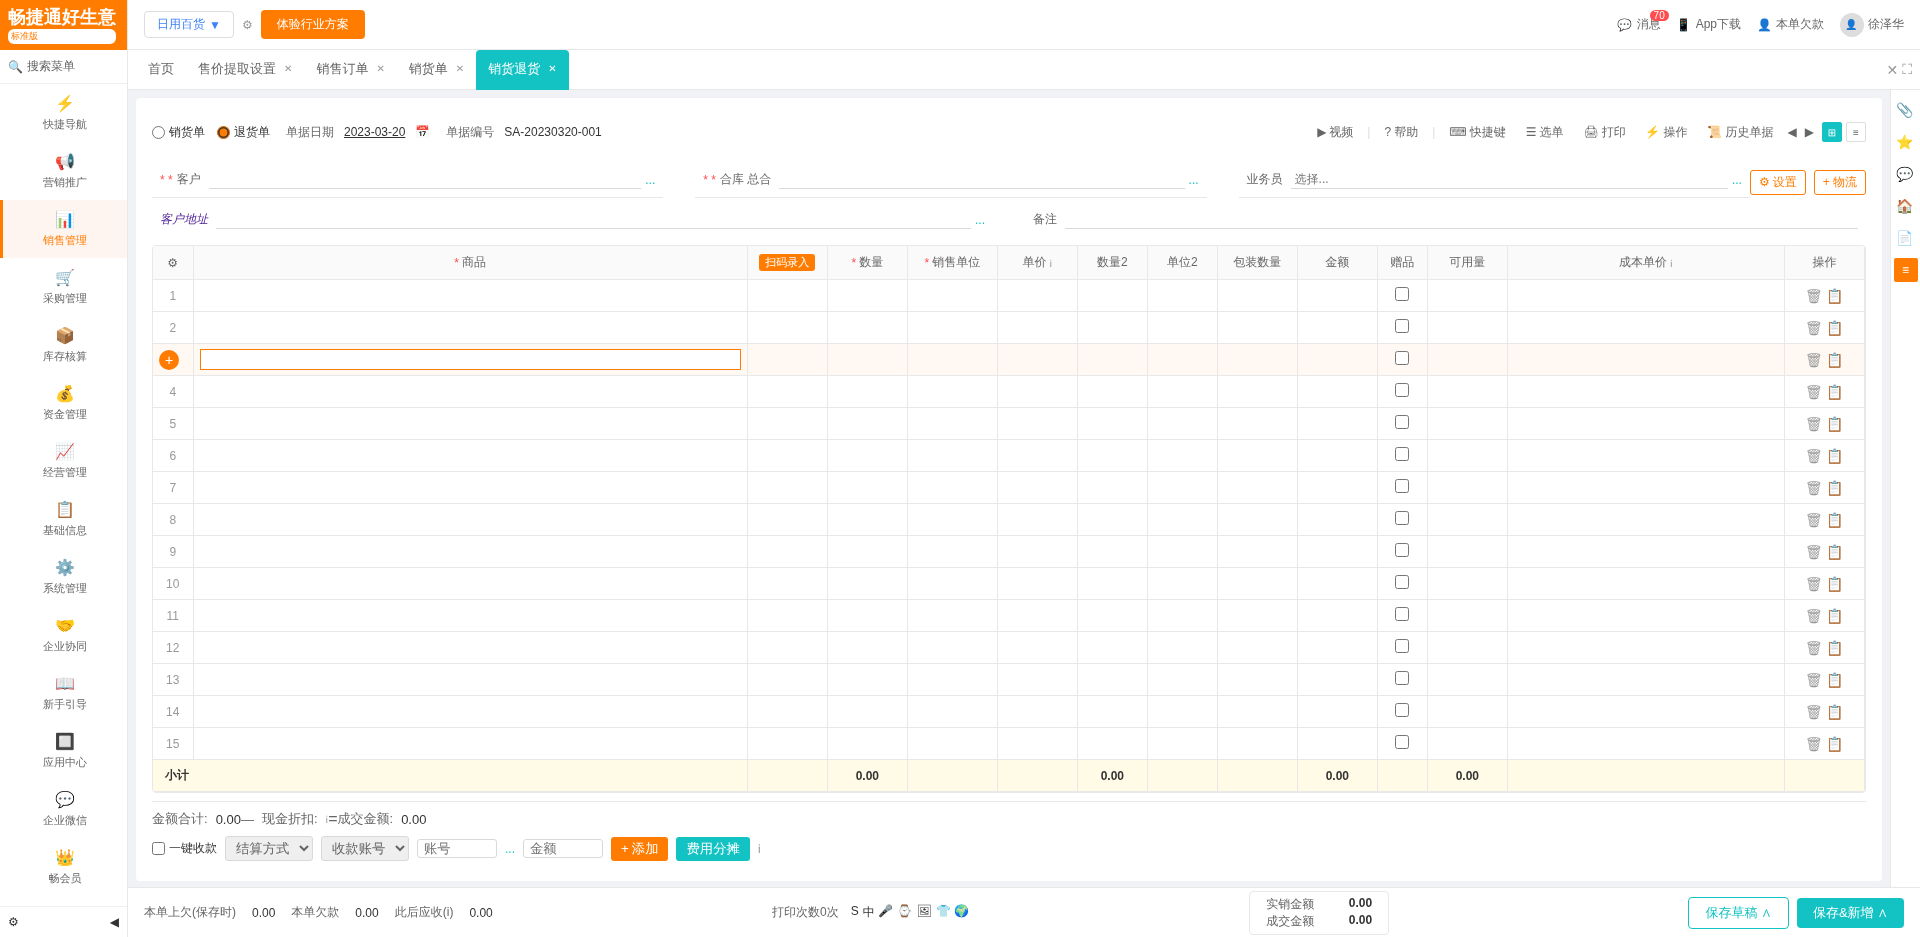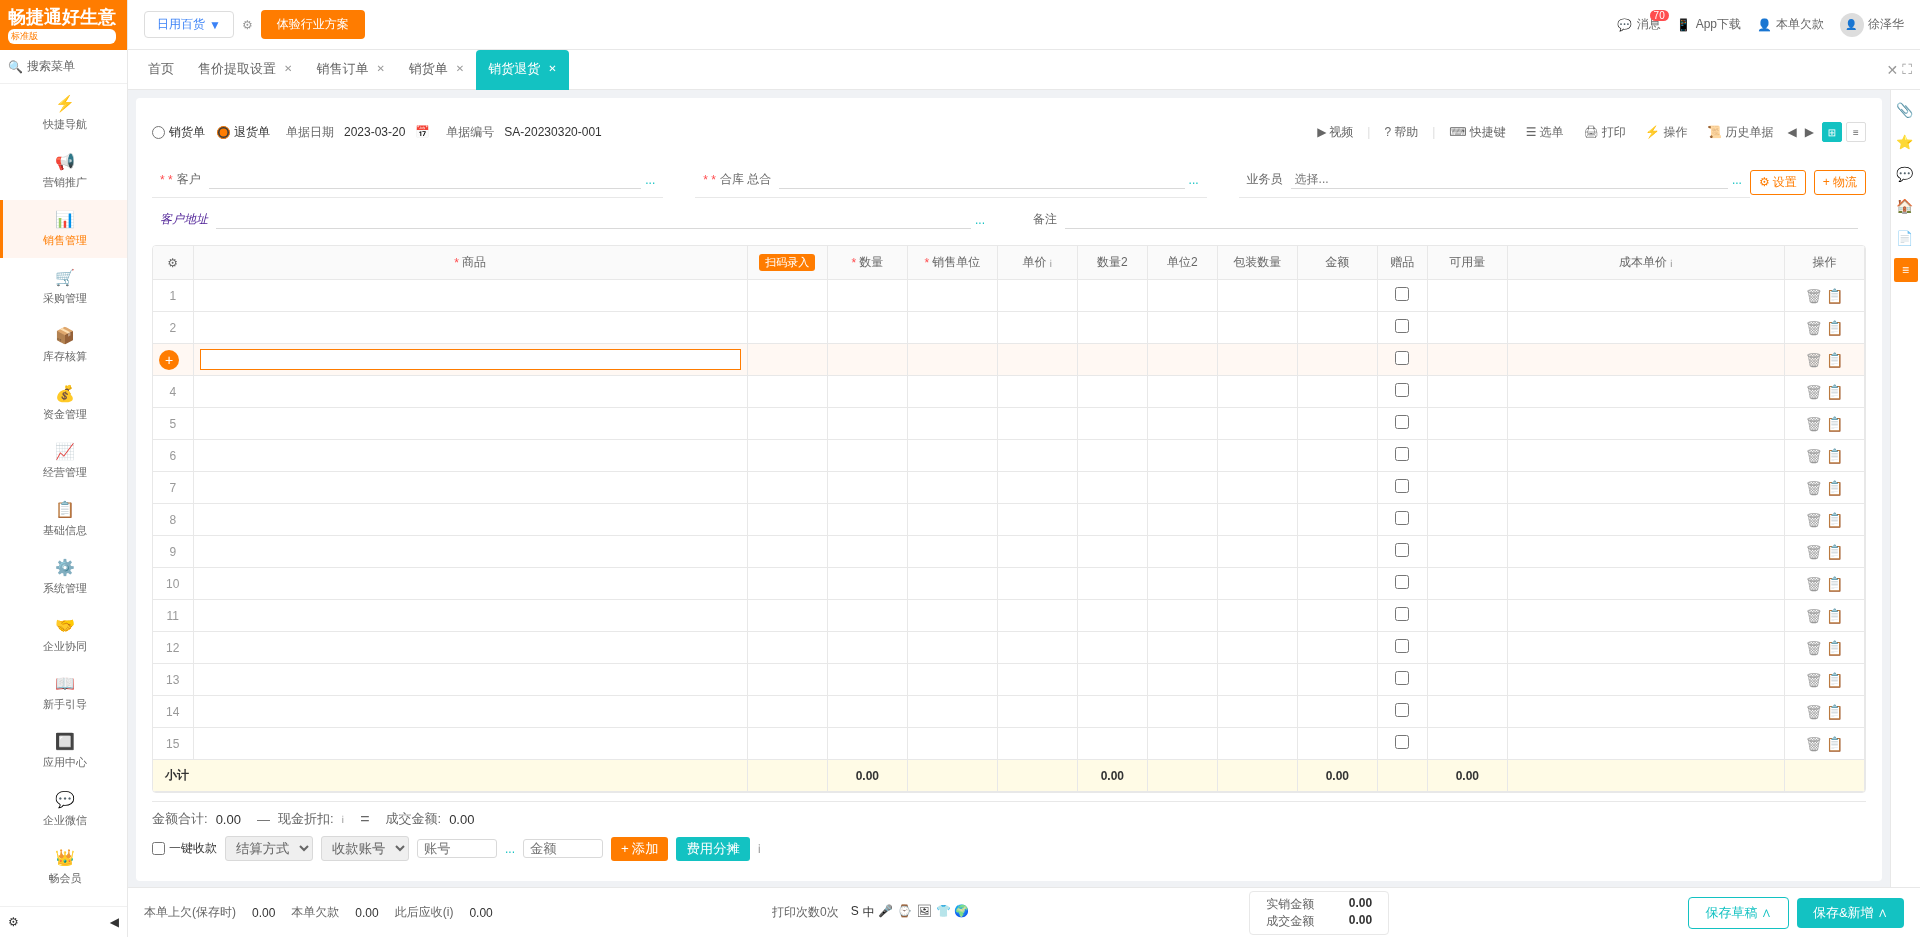--- a/index.html
+++ b/index.html
@@ -72,21 +72,21 @@
     .data-table td { padding: 4px 6px; border-right: 1px solid #e8e8e8; border-bottom: 1px solid #e8e8e8; text-align: center; height: 32px; }
     .data-table .row-num { color: #999; width: 30px; }
     .data-table .row-active { background: #fff8f3; }
     .data-table .row-actions { display: flex; align-items: center; justify-content: center; gap: 4px; }
     .table-action-icon { color: #999; cursor: pointer; font-size: 14px; }
     .add-row-btn { width: 20px; height: 20px; background: #ff7c00; color: #fff; border-radius: 50%; display: flex; align-items: center; justify-content: center; cursor: pointer; font-size: 14px; }
     .table-footer-row td { background: #fffbe6; font-weight: bold; color: #333; }
     
     
     .form-footer { background: #fff; padding: 8px 16px; border-top: 1px solid #e8e8e8; }
-    .footer-row1 { display: flex; align-items: center; gap: 16px; margin-bottom: 8px; }
+    .footer-row1 { display: flex; align-items: center; margin-bottom: 8px; }
     .footer-amount { display: flex; align-items: center; gap: 8px; font-size: 13px; }
     .footer-amount .label { color: #666; }
     .footer-amount .value { color: #333; }
     .footer-amount .dash { color: #666; }
     .footer-amount .equals { color: #666; font-size: 16px; }
     .footer-row2 { display: flex; align-items: center; gap: 8px; }
     .footer-checkbox { display: flex; align-items: center; gap: 4px; }
     .footer-select { border: 1px solid #d9d9d9; padding: 3px 6px; border-radius: 3px; color: #666; cursor: pointer; }
     .footer-input { border: 1px solid #d9d9d9; padding: 1px 6px; border-radius: 3px; width: 80px; }
     .footer-add-btn { background: #ff7c00; color: #fff; border: none; padding: 3px 10px; border-radius: 3px; cursor: pointer; display: flex; align-items: center; gap: 3px; }
@@ -270,21 +270,21 @@
                   <input type="radio" name="doctype" style="">
                   <span>销货单</span>
                 </label>
                 <label class="radio-item">
                   <input type="radio" name="doctype" checked="" style="">
                   <span>退货单</span>
                 </label>
               </div>
               <div class="form-date-field">
                 <label>单据日期</label>
-                <span style="margin:15px 6px;color:#333;cursor:pointer;">2023-03-20</span>
+                <span style="margin:15px 6px;color:#333;cursor:pointer;text-decoration:underline;">2023-03-20</span>
                 <span style="color:#999;cursor:pointer;">📅</span>
               </div>
               <div class="form-date-field">
                 <label>单据编号</label>
                 <span style="margin-left:6px;color:#333;">SA-20230320-001</span>
               </div>
             </div>
             <div class="form-header-right">
               <div class="header-action-btn">
                 <span>▶</span>

